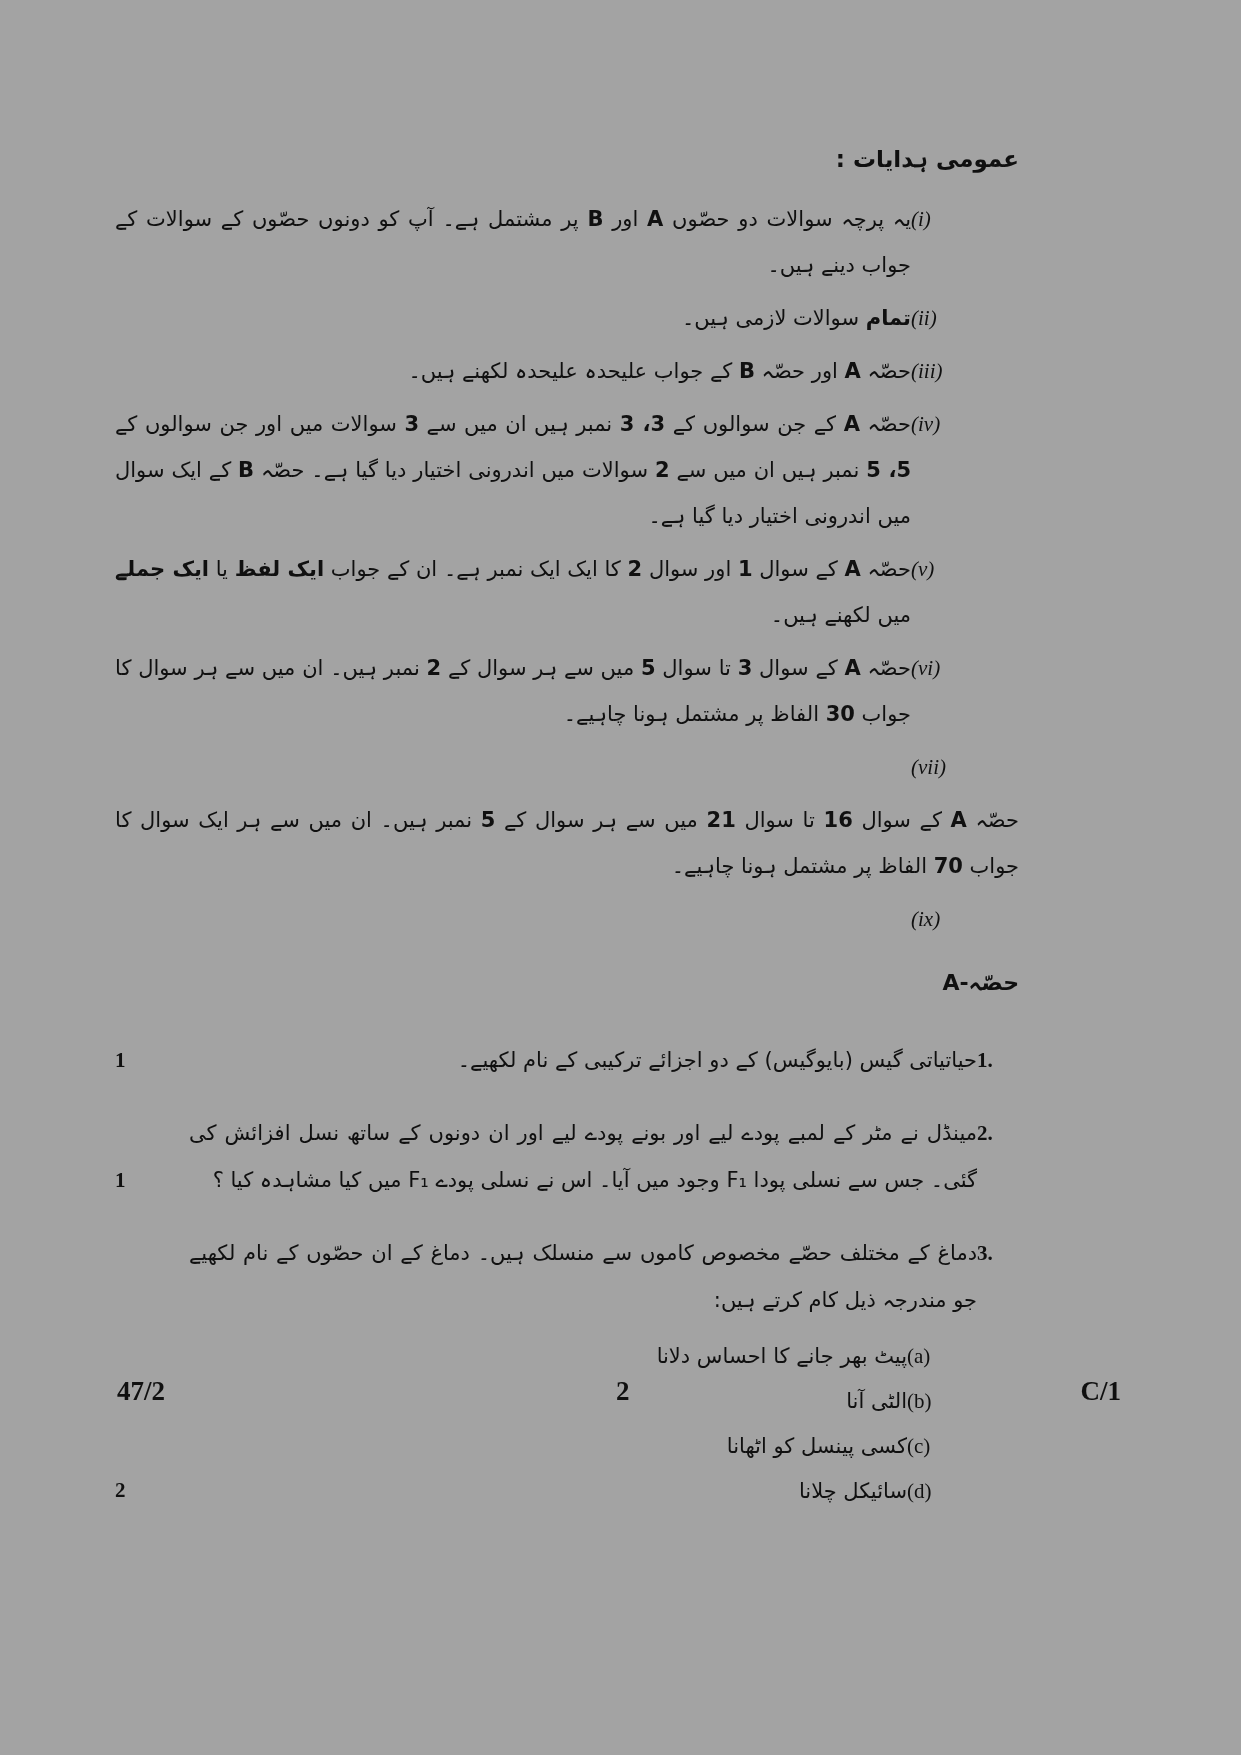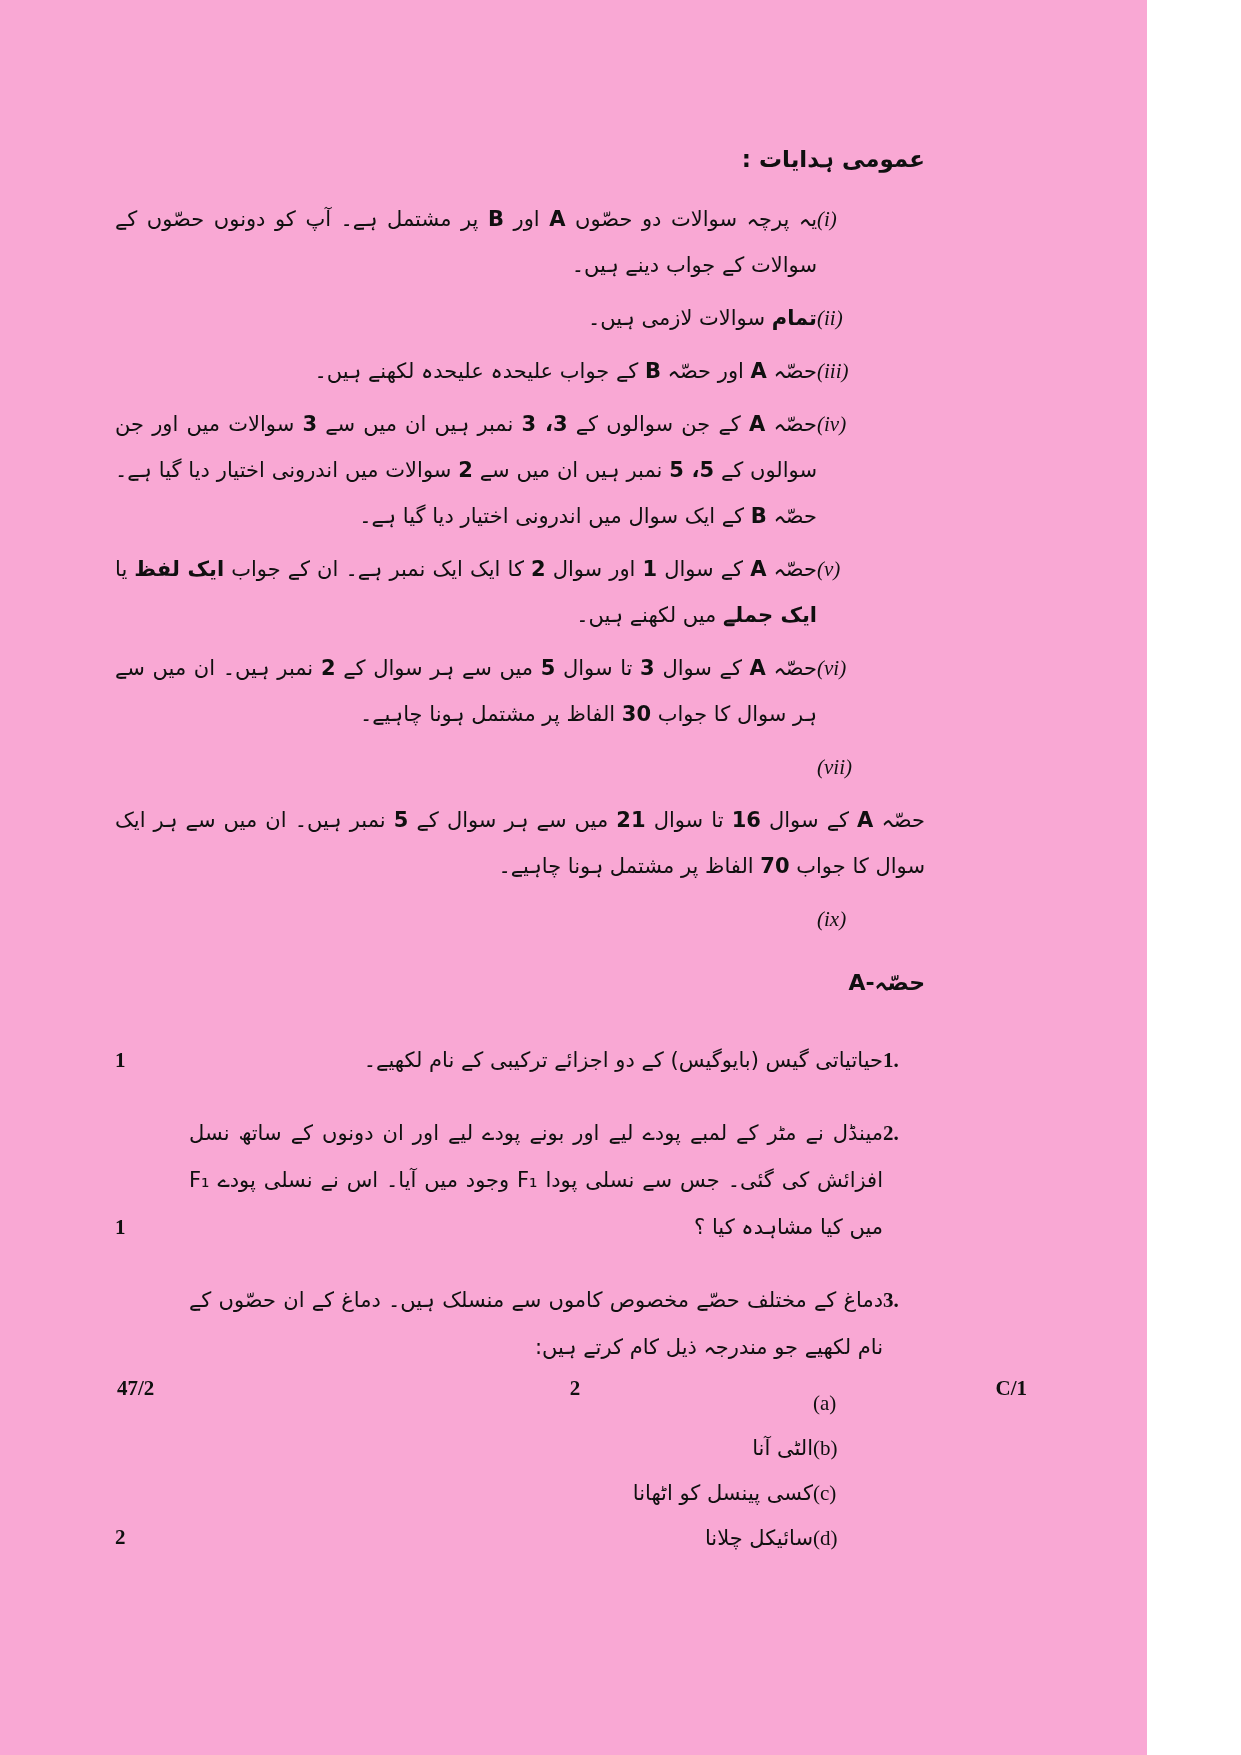--- a/index.html
+++ b/index.html
@@ -1,17 +1,17 @@
 <!DOCTYPE html>
 <html lang="ur"><head>
 <meta charset="utf-8">
 <style>
   html,body{margin:0;padding:0;background:#ffffff;}
   .page{
-    width:1147px;height:1755px;position:relative;background:#f9a8d4;
+    width:1241px;height:1755px;position:relative;background:#a3a3a3;
     color:#101010;overflow:hidden;
     font-family:"DejaVu Sans",sans-serif;
   }
   .content{position:absolute;top:146px;left:115px;right:222px;direction:rtl;}
   .gen-head{font-size:23px;font-weight:bold;margin-bottom:24px;text-align:right;}
   .ins-row{display:flex;margin-bottom:7px;}
   .ins-num{
     flex:0 0 108px;direction:ltr;text-align:left;
     font-family:"Liberation Serif",serif;font-style:italic;
     font-size:21px;line-height:46px;
@@ -39,21 +39,21 @@
   .sub-label{
     flex:0 0 70px;direction:ltr;text-align:left;
     font-family:"Liberation Serif",serif;
     font-size:21px;line-height:45px;
   }
   .sub-text{font-size:21px;line-height:45px;text-align:right;}
   .footer{
     position:absolute;left:0;right:0;top:1376px;direction:ltr;
     display:flex;justify-content:space-between;
     padding:0 120px 0 117px;
-    font-family:"Liberation Serif",serif;font-weight:bold;font-size:21px;
+    font-family:"Liberation Serif",serif;font-weight:bold;font-size:27px;
   }
   b{font-weight:bold;}
 </style>
 </head>
 <body>
 
 <div class="page">
   <div class="content">
     <div class="gen-head">عمومی ہدایات :</div>
     <div id="instructions">
@@ -107,20 +107,21 @@
           </div>
           <span class="q-marks bottom">1</span>
         </div>
         <div class="q-row">
           <span class="q-num">3.</span>
           <div class="q-body">
             <div class="q-text">دماغ کے مختلف حصّے مخصوص کاموں سے منسلک ہیں۔ دماغ کے ان حصّوں کے نام لکھیے جو مندرجہ ذیل کام کرتے ہیں:</div>
             <div class="subparts">
               <div class="sub-row">
                 <span class="sub-label">(a)</span>
+                <div class="sub-text">پیٹ بھر جانے کا احساس دلانا</div>
               </div>
               <div class="sub-row">
                 <span class="sub-label">(b)</span>
                 <div class="sub-text">الٹی آنا</div>
               </div>
               <div class="sub-row">
                 <span class="sub-label">(c)</span>
                 <div class="sub-text">کسی پینسل کو اٹھانا</div>
               </div>
               <div class="sub-row">

